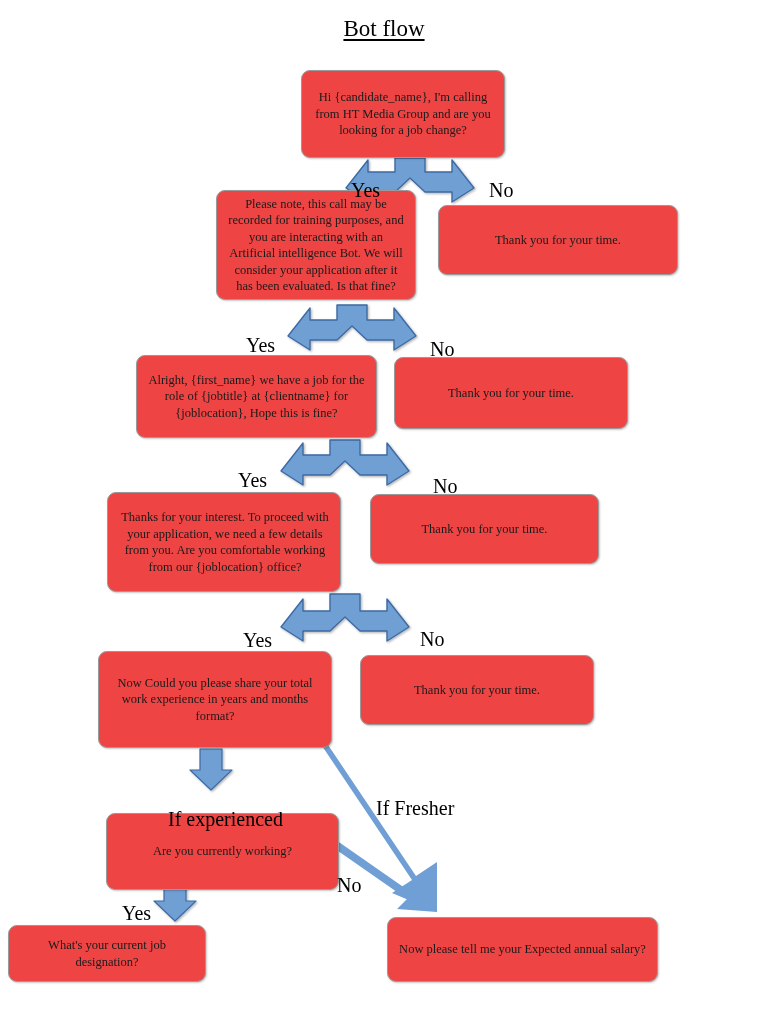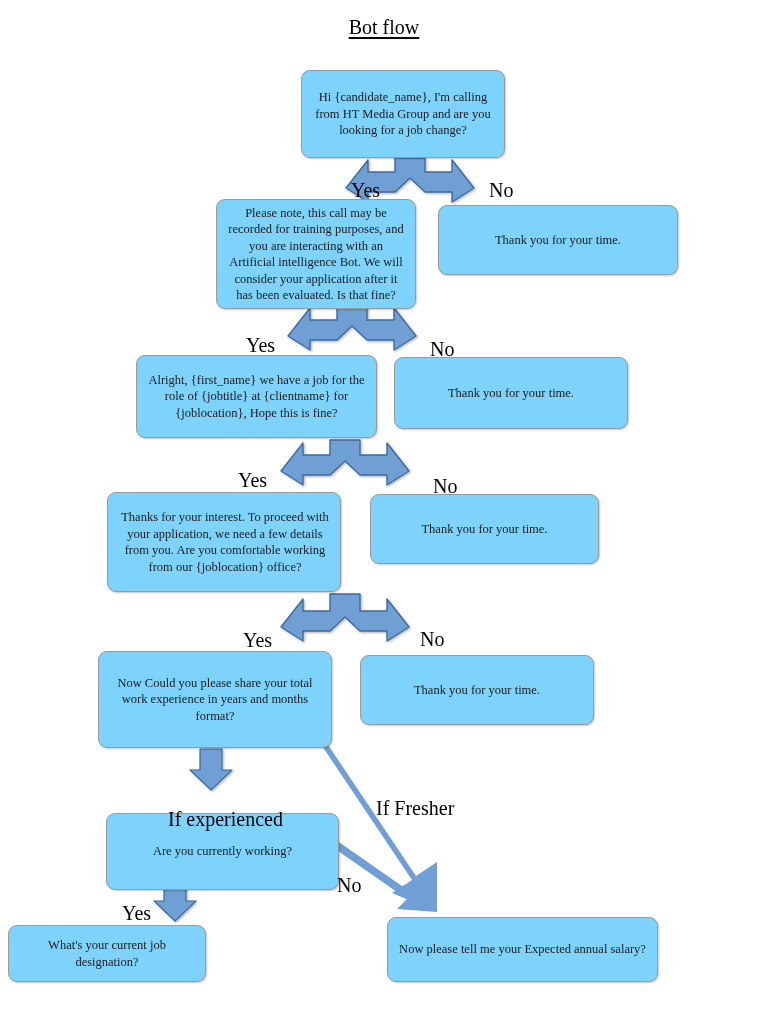--- a/index.html
+++ b/index.html
@@ -20,21 +20,21 @@
   #svg-layer {
     position: absolute;
     left: 0;
     top: 0;
     width: 768px;
     height: 1024px;
     pointer-events: none;
   }
   .node {
     position: absolute;
-    background: #7dd3fc;
+    background: #ef4444;
     border: 1px solid #9a9a9a;
     border-radius: 9px;
     box-sizing: border-box;
     display: flex;
     align-items: center;
     justify-content: center;
     text-align: center;
     color: #1a1a1a;
     font-size: 12.5px;
     line-height: 1.32;
@@ -49,21 +49,21 @@
     color: #000000;
     white-space: nowrap;
     z-index: 4;
   }
   #page-title {
     position: absolute;
     left: 0;
     top: 16px;
     width: 768px;
     text-align: center;
-    font-size: 20px;
+    font-size: 23px;
     color: #000000;
     z-index: 4;
   }
   #page-title u { text-decoration: underline; text-underline-offset: 3px; }
 </style>
 </head>
 <body>
 
 <div id="canvas">
 
@@ -116,21 +116,21 @@
 
     <g>
       <path d="M 308,852 L 323,831 L 412,893 L 420,877 L 437,912 L 397,909 L 407,899 L 318,837 Z" fill="#6f9fd4" stroke="none"></path>
     </g>
   </svg>
 
   <div class="node" style="left:301px; top:70px; width:204px; height:88px;">
     <span>Hi {candidate_name}, I'm calling from HT Media Group and are you looking for a job change?</span>
   </div>
 
-  <div class="node" style="left:216px; top:199px; width:200px; height:110px;">
+  <div class="node" style="left:216px; top:190px; width:200px; height:110px;">
     <span>Please note, this call may be recorded for training purposes, and you are interacting with an Artificial intelligence Bot. We will consider your application after it has been evaluated. Is that fine?</span>
   </div>
 
   <div class="node" style="left:438px; top:205px; width:240px; height:70px;">
     <span>Thank you for your time.</span>
   </div>
 
   <div class="node" style="left:104px; top:355px; width:241px; height:83px;margin-left:32px;">
     <span>Alright, {first_name} we have a job for the role of {jobtitle} at {clientname} for {joblocation}, Hope this is fine?</span>
   </div>

